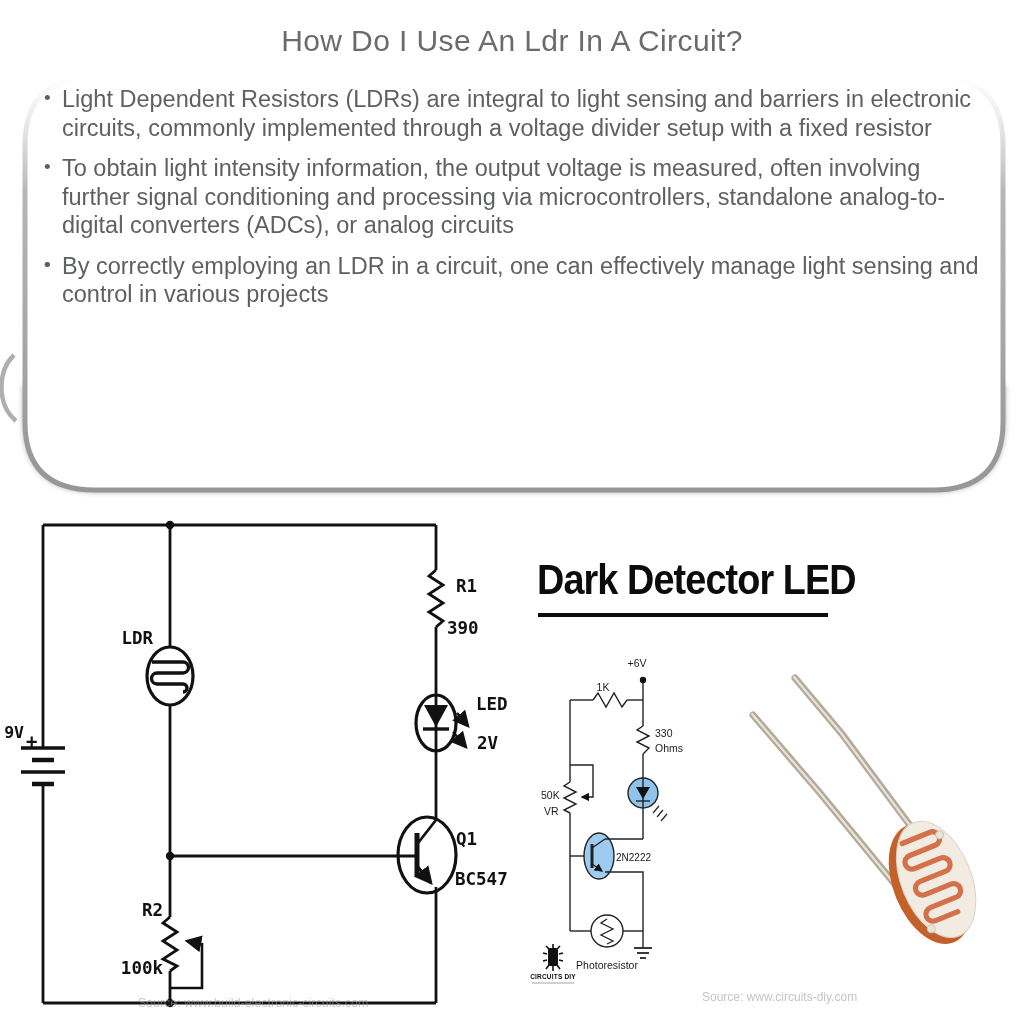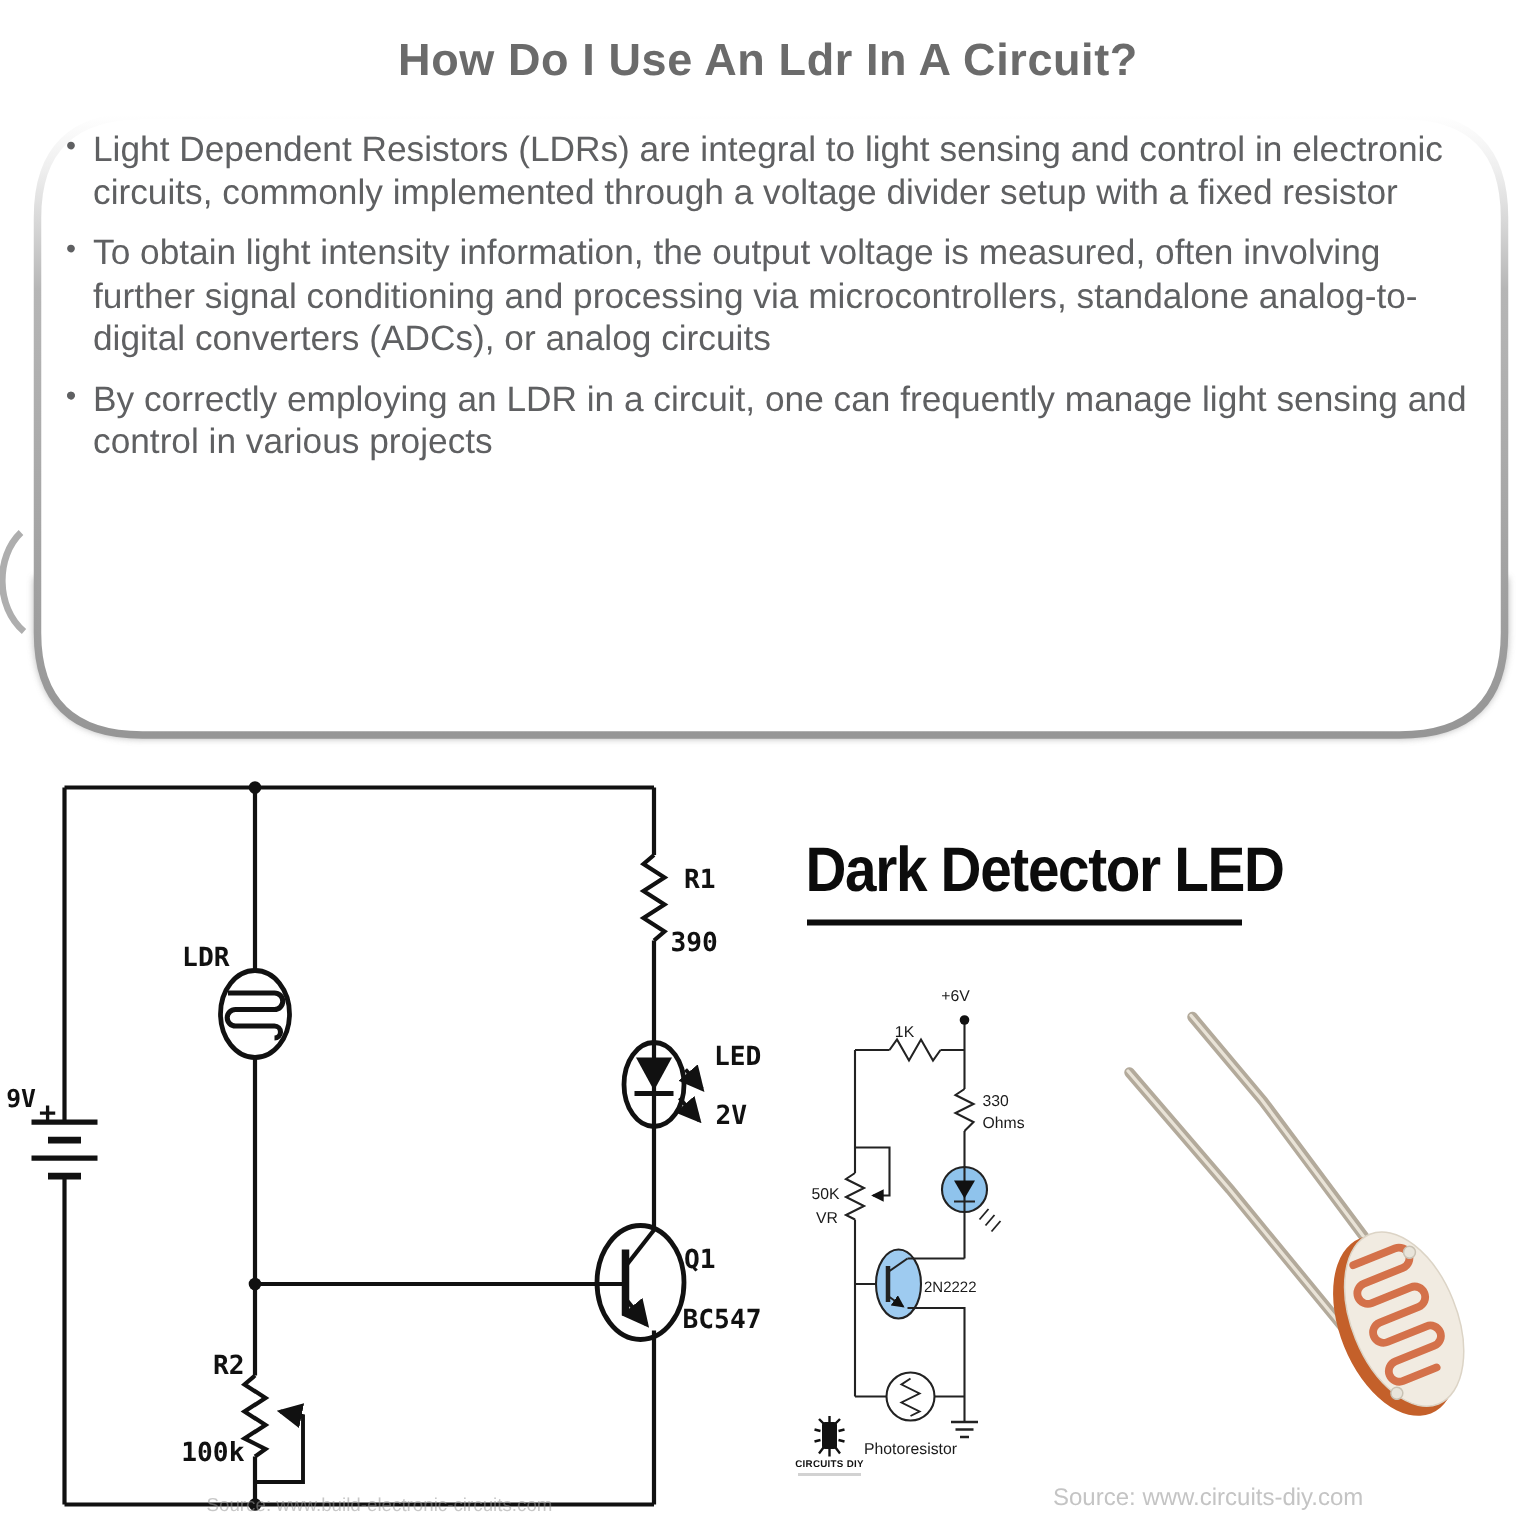--- a/index.html
+++ b/index.html
@@ -1,41 +1,41 @@
 <!DOCTYPE html>
 <html><head>
 <meta charset="utf-8">
 <style>
   html,body{margin:0;padding:0;background:#fff;}
   #page{position:relative;width:1024px;height:1024px;background:#fff;overflow:hidden;
         font-family:"Liberation Sans",sans-serif;}
 
   .page-title{position:absolute;top:24px;left:0;width:100%;text-align:center;
-              font-size:30px;font-weight:700;color:#6b6b6b;letter-spacing:.4px;}
+              font-size:30px;font-weight:400;color:#6b6b6b;letter-spacing:.4px;}
 
   .bubble-svg{position:absolute;left:0;top:55px;}
 
   .bullets{position:absolute;left:42px;top:85px;width:952px;
            color:#5f6062;font-size:23.5px;line-height:28.5px;font-weight:500;}
   .bullets .item{position:relative;padding-left:20px;margin-bottom:12px;}
   .bullets .dot{position:absolute;left:2px;top:-1px;font-size:19px;}
 
   .circuit-left{position:absolute;left:0;top:515px;}
   .mid-title{position:absolute;left:537px;top:556px;width:320px;white-space:nowrap;
              font-size:42px;font-weight:700;color:#0c0c0c;letter-spacing:-1px;
              transform:scaleX(.9);transform-origin:0 0;}
   .mid-underline{position:absolute;left:538px;top:613px;width:290px;height:4px;background:#0c0c0c;}
   .circuit-mid{position:absolute;left:535px;top:650px;}
 
   .logo{position:absolute;left:516px;top:944px;width:74px;text-align:center;}
   .logo svg{display:block;margin:0 auto;}
   .logo-text{font-size:6.5px;font-weight:700;color:#111;letter-spacing:.2px;margin-top:1px;}
   .logo-sub{margin:2px auto 0;width:42px;height:2px;background:#d2d2d2;}
 
-  .source-diy{position:absolute;left:702px;top:990px;font-size:16px;color:#c4c4c4;}
+  .source-diy{position:absolute;left:702px;top:990px;font-size:12px;color:#c4c4c4;}
 
   .photo{position:absolute;left:740px;top:550px;}
 
   svg text.mono{font-family:"DejaVu Sans Mono",monospace;font-weight:bold;fill:#111;}
   svg text.small{font-family:"Liberation Sans",sans-serif;fill:#1a1a1a;}
 </style>
 </head>
 <body>
 
 <div id="page">
@@ -55,32 +55,32 @@
       </filter>
     </defs>
     <path d="M 27,330 L 27,367 Q 27,433 95,433 L 933,433 Q 1001,433 1001,367 L 1001,330" fill="none" stroke="#9d9d9d" stroke-width="9" opacity="0.75" filter="url(#blurSoft)"></path>
     <path d="M 25,90 Q 25,22 95,22 L 935,22 Q 1003,22 1003,90 L 1003,367 Q 1003,435 933,435 L 95,435 Q 25,435 25,367 Z" fill="#ffffff" stroke="url(#bubbleFade)" stroke-width="5"></path>
     <path d="M 14,300 C -3,316 -3,350 16,366" fill="none" stroke="#aeaeae" stroke-width="4.5"></path>
   </svg>
 
   <div class="bullets">
     <div class="item">
       <span class="dot">•</span>
-      <span>Light Dependent Resistors (LDRs) are integral to light sensing and control in electronic circuits, commonly implemented through a voltage divider setup with a fixed resistor</span>
+      <span>Light Dependent Resistors (LDRs) are integral to light sensing and barriers in electronic circuits, commonly implemented through a voltage divider setup with a fixed resistor</span>
     </div>
     <div class="item">
       <span class="dot">•</span>
       <span>To obtain light intensity information, the output voltage is measured, often involving further signal conditioning and processing via microcontrollers, standalone analog-to-digital converters (ADCs), or analog circuits</span>
     </div>
     <div class="item">
       <span class="dot">•</span>
     </div>
     <div class="item">
       <span class="dot">•</span>
-      <span>By correctly employing an LDR in a circuit, one can frequently manage light sensing and control in various projects</span>
+      <span>By correctly employing an LDR in a circuit, one can effectively manage light sensing and control in various projects</span>
     </div>
   </div>
 
   <svg class="circuit-left" width="520" height="505" viewBox="0 0 520 505">
     <defs>
       <marker id="ah1" viewBox="0 0 10 10" refX="8.5" refY="5" markerWidth="6.5" markerHeight="6.5" orient="auto">
         <path d="M0,0 L10,5 L0,10 z" fill="#111"></path>
       </marker>
     </defs>
     <g stroke="#111" stroke-width="2.8" fill="none">

